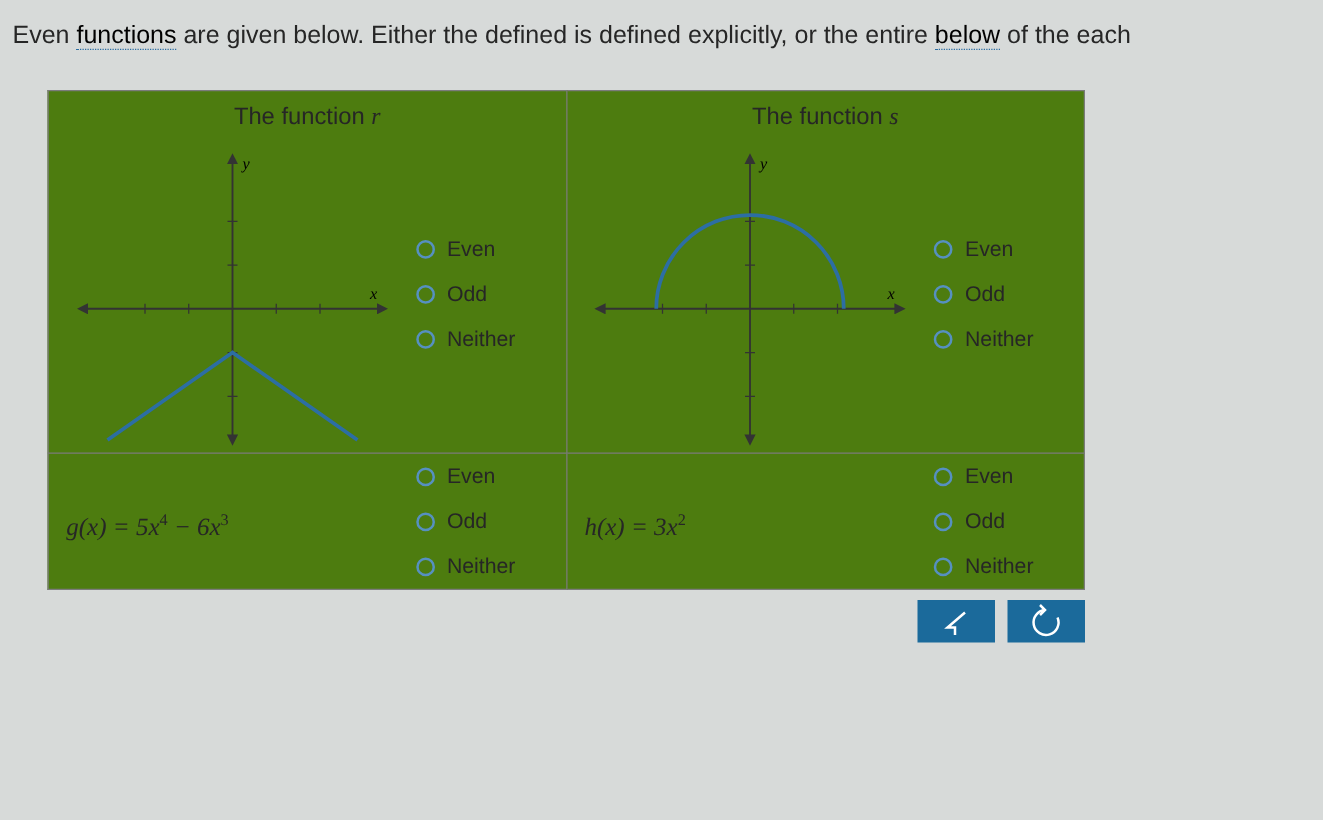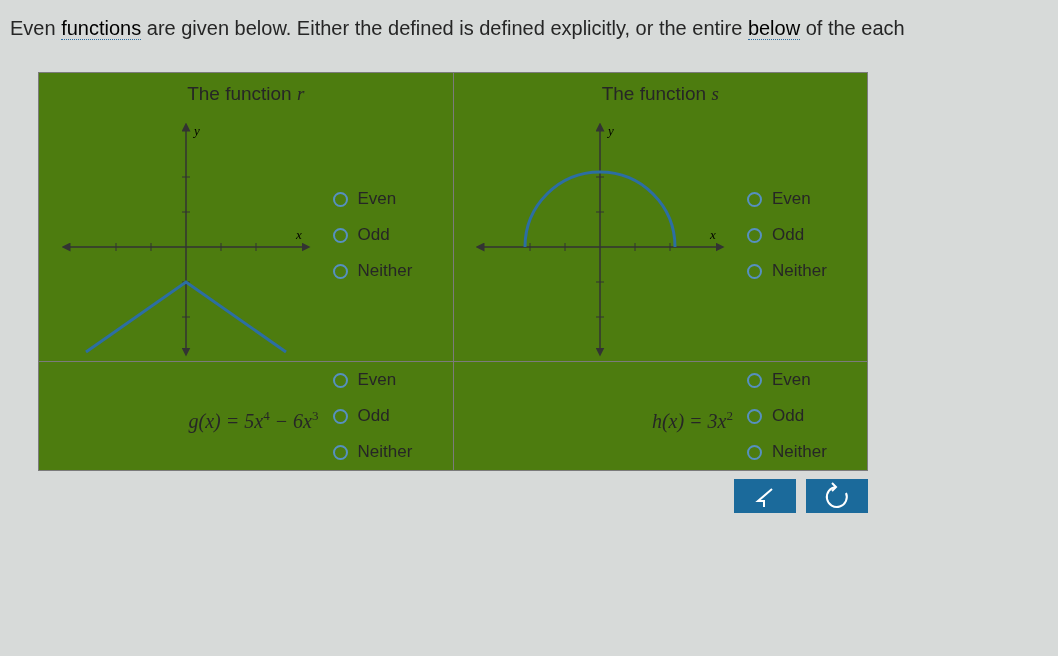--- a/index.html
+++ b/index.html
@@ -32,21 +32,21 @@
   .graph-wrap { flex: 1; text-align: center; padding: 8px 0 0 0;}
   .func-title { font-size: 19px; padding: 10px 0 4px 0; text-align:center;}
   .func-title .var { font-style: italic; font-family: "Times New Roman", serif; }
   .choices { width: 120px; padding-right: 8px;}
   .choice { display: flex; align-items: center; padding: 8px 0; font-size: 17px; cursor:pointer;}
   .choice .radio {
     width: 15px; height: 15px; border: 2px solid #5690c1; border-radius: 50%;
     margin-right: 10px; display:inline-block; flex:0 0 auto;
   }
   .formula-cell { text-align:center; font-family:"Times New Roman", serif; font-style: italic; font-size:20px; padding: 0 14px;}
-  .formula-wrap { height: 100px; display:flex; align-items:center; justify-content:flex-end;}
+  .formula-wrap { height: 100px; display:flex; align-items:center; justify-content:flex-start;}
   .sup { font-size: 13px; vertical-align: super; font-style: normal;}
   .btn-row { display:flex; gap:10px; justify-content:flex-end; width:830px; margin:8px 0 0 28px;}
   .btn { width:62px; height:34px; background:#1b6a9b;}
 </style>
 </head>
 <body>
 
 <div class="page">
   <div class="intro">
     <div>

